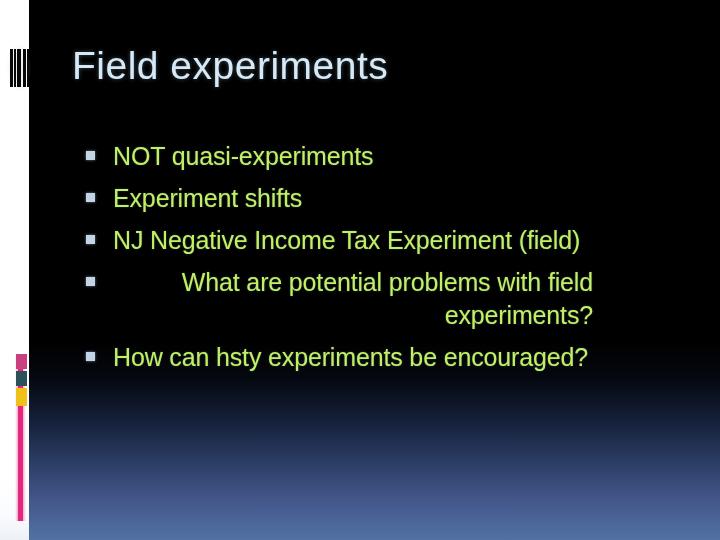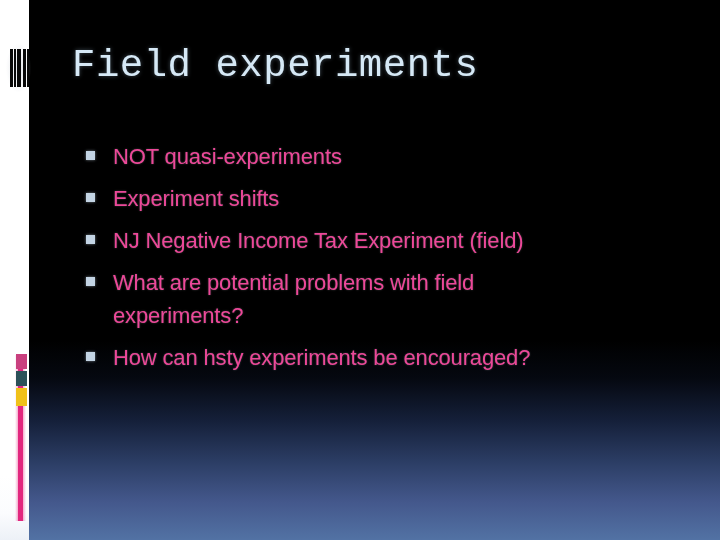--- a/index.html
+++ b/index.html
@@ -113,21 +113,21 @@
   .chip-pink   { top: 354px; height: 15px; background: #c9407f; }
   .chip-teal   { top: 371px; height: 15px; background: #2c5159; }
   .chip-yellow { top: 388px; height: 18px; background: #f0c119; }
 
   
   .title {
     position: absolute;
     left: 72px;
     top: 40px;
     width: 600px;
-    font-family: Liberation Mono, monospace;
+    font-family: Liberation Sans, sans-serif;
     font-size: 39px;
     line-height: 52px;
     font-weight: 400;
     color: #d6e9f6;
     letter-spacing: 0.5px;
     white-space: nowrap;
     text-shadow: 0 0 4px rgba(180,215,240,0.35);
   }
 
   
@@ -148,27 +148,27 @@
     width: 9px;
     height: 9px;
     margin-top: 11px;
     margin-right: 18px;
     background: #c3d4e4;
     box-shadow: 0 0 3px rgba(195,212,228,0.6);
   }
   .bullet-text {
     flex: 1 1 auto;
     font-family: "Liberation Sans", sans-serif;
-    font-size: 22px;
+    font-size: 25px;
     line-height: 33px;
-    color: #ec4899;
+    color: #bef264;
     letter-spacing: -0.15px;
     text-shadow: 0 0 2px rgba(255,255,255,0.25);
   }
-  .bullet-text.wrap { max-width: 480px; }
+  .bullet-text.wrap { max-width: 480px; text-align: right; }
 </style>
 </head>
 <body>
 
 <div id="slide">
 
   <div class="bg-gradient"></div>
 
   <div class="left-strip">
     <div class="bar-glow"></div>

